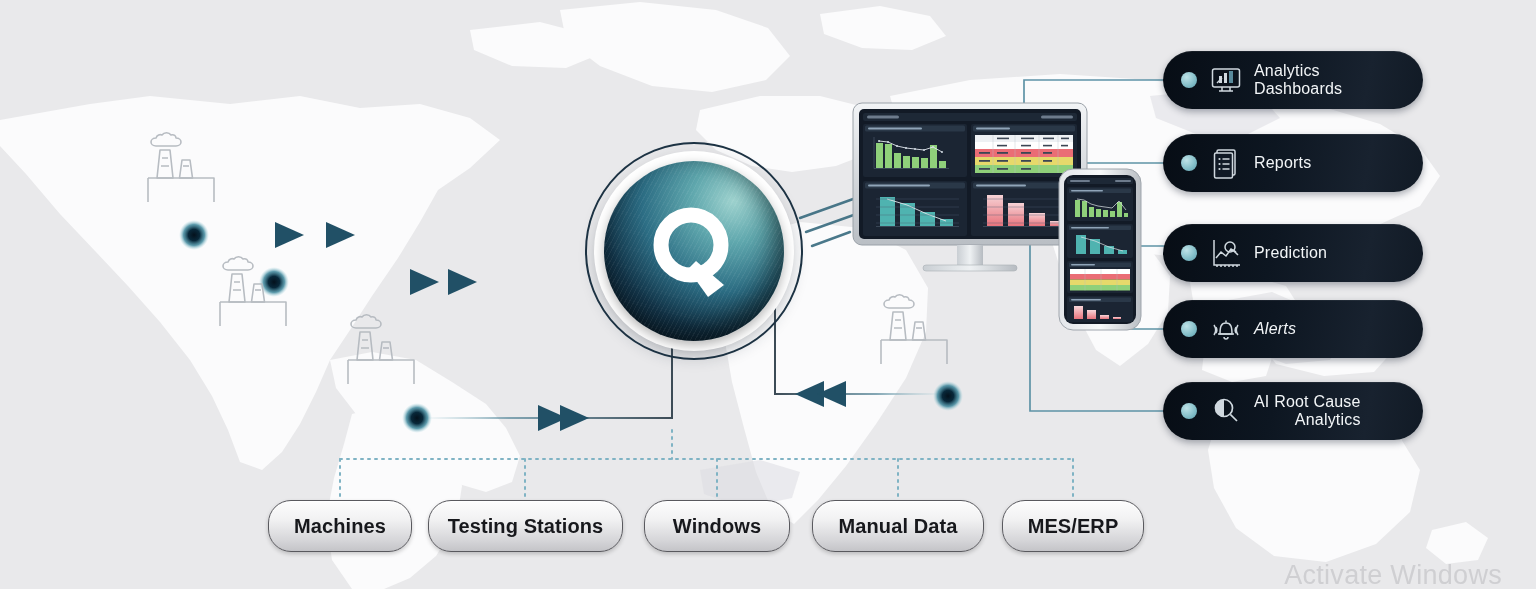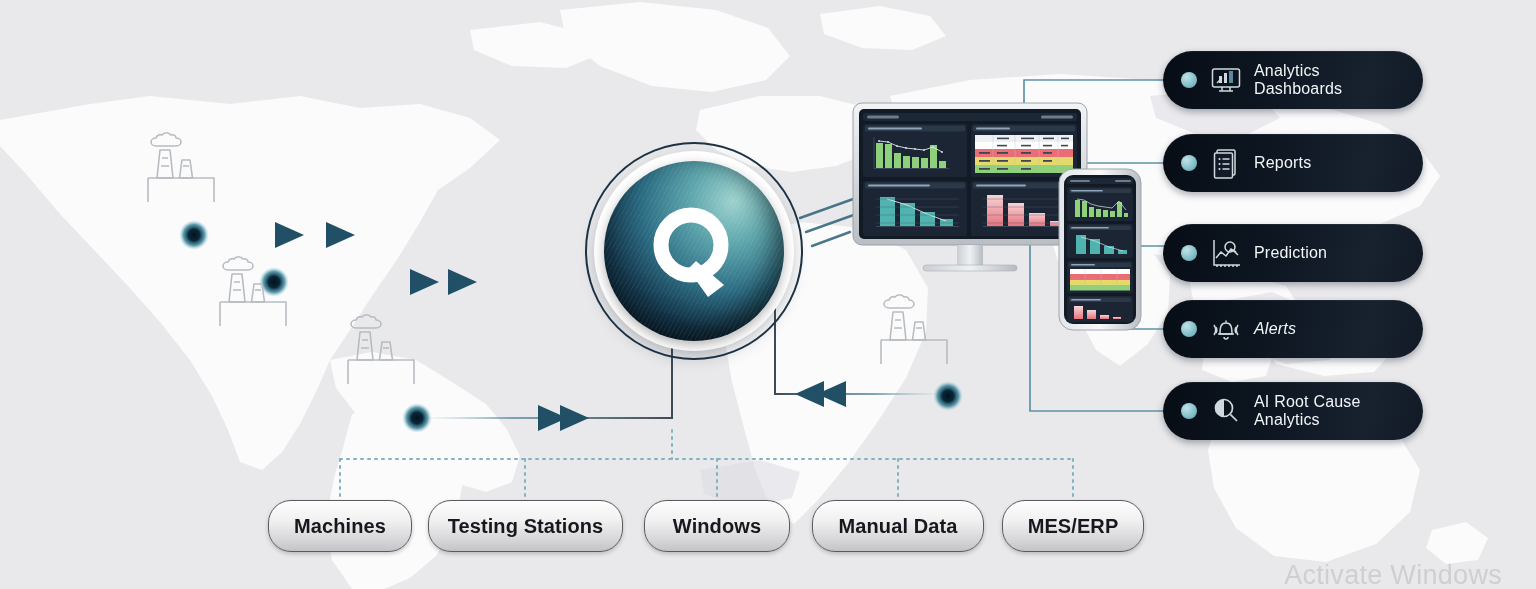--- a/index.html
+++ b/index.html
@@ -519,21 +519,21 @@
       <path d="M11 22c0-7 1-11 6-11s6 4 6 11z"></path>
       <path d="M9 22h16"></path>
       <path d="M15 25a2 2 0 004 0"></path>
       <path d="M17 8.5v2"></path>
       <path d="M7 15a6 6 0 010 6M5 13a9 9 0 010 10"></path>
       <path d="M27 15a6 6 0 000 6M29 13a9 9 0 000 10"></path>
     </svg>
         </span>
         <span class="lbl">Alerts</span>
       </div>
-      <div class="pill-r" style="top: 382px;">
+      <div class="pill-r" style="top: 382px; text-align: right;">
         <span class="dot"></span>
         <span class="ic">
           <svg viewBox="0 0 34 34" fill="none" stroke="#dfe8ee" stroke-width="1.7">
       <circle cx="15" cy="14" r="8.5"></circle>
       <path d="M15 5.5a8.5 8.5 0 000 17z" fill="#dfe8ee" stroke="none"></path>
       <path d="M21.3 20.3L28 27"></path>
     </svg>
         </span>
         <span class="lbl">AI Root Cause
 Analytics</span>

